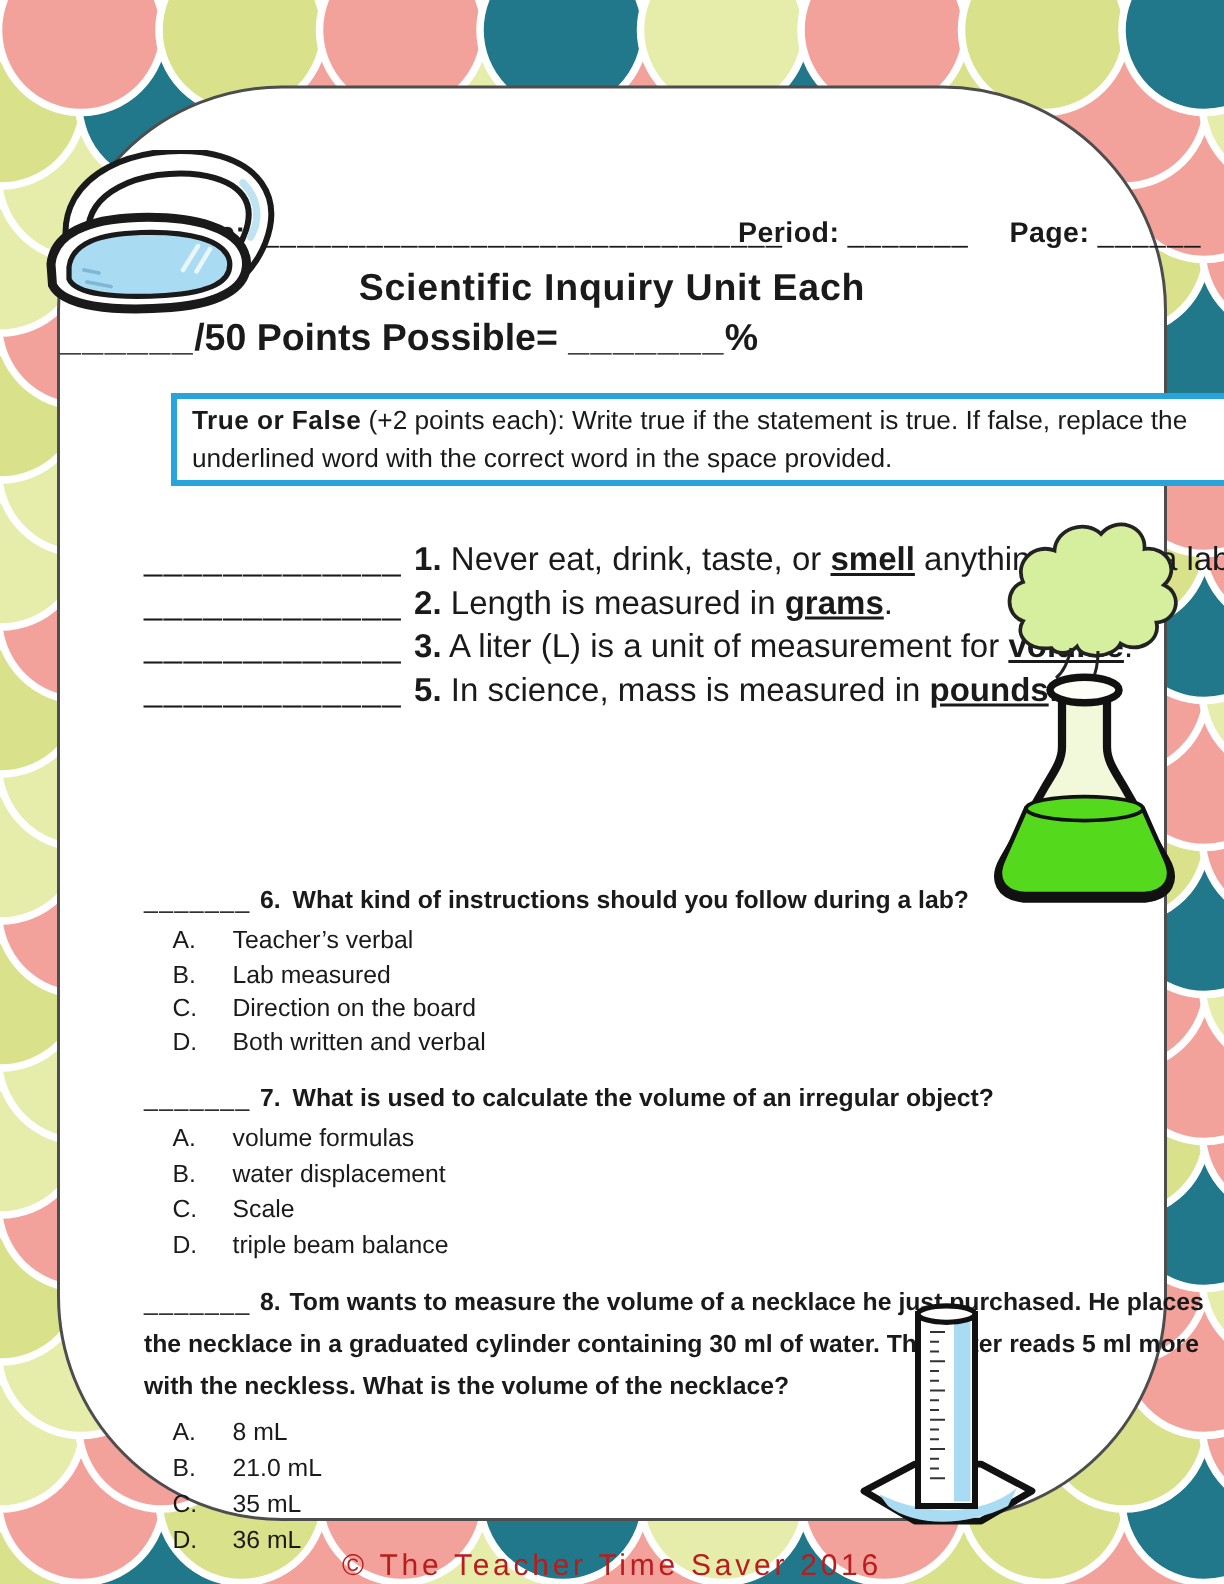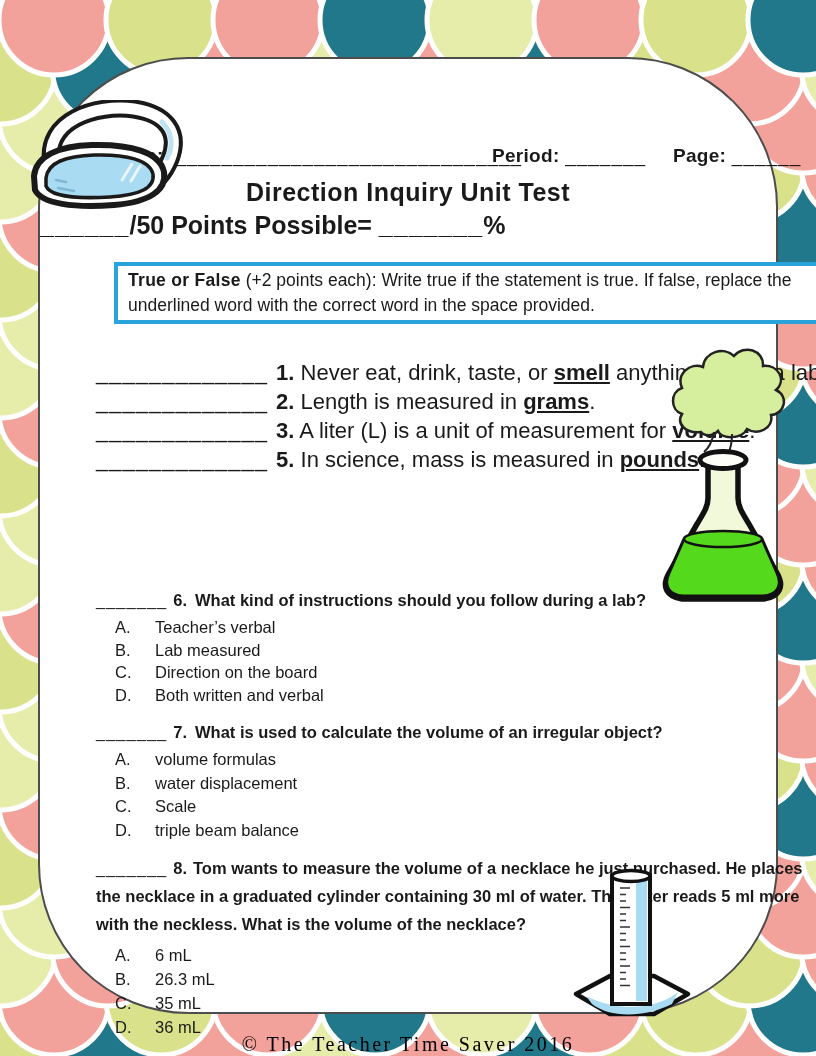--- a/index.html
+++ b/index.html
@@ -284,21 +284,21 @@
       <circle cx="803" cy="20" r="55" fill="#20788a" stroke="#ffffff" stroke-width="5"></circle>
       <circle cx="910" cy="20" r="55" fill="#f2a29b" stroke="#ffffff" stroke-width="5"></circle>
     </svg>
 
   <div class="card">
 
     <span class="hdr" id="name-group"><span>Name:</span><span class="blank">_______________________________</span></span>
     <span class="hdr" id="period-group"><span>Period:</span> <span class="blank">_______</span></span>
     <span class="hdr" id="page-group"><span>Page:</span> <span class="blank">______</span></span>
 
-    <div class="title">Direction Inquiry Unit Test</div>
+    <div class="title">Scientific Inquiry Unit Each</div>
 
     <div class="points"><span class="blank">______</span><span>/50 Points Possible= </span><span class="blank">_______</span><span>%</span></div>
 
     <div class="box" id="tf-box" style="border-color: rgb(41, 163, 220);"><b>True or False</b><span> (+2 points each): Write true if the statement is true. If false, replace the underlined word with the correct word in the space provided.</span></div>
 
     <div class="tf-list">
       <div class="tf-item"><span class="blank">_____________</span><b class="qnum">1.</b><span> Never eat, drink, taste, or </span><b class="key">smell</b><span> anything during a lab.</span></div>
       <div class="tf-item"><span class="blank">_____________</span><b class="qnum">2.</b><span> Length is measured in </span><b class="key">grams</b><span>.</span></div>
       <div class="tf-item"><span class="blank">_____________</span><b class="qnum">3.</b><span> A liter (L) is a unit of measurement for </span><b class="key">volume</b><span>.</span></div>
       <div class="tf-item"><span class="blank">_____________</span><b class="qnum">5.</b><span> In science, mass is measured in </span><b class="key">pounds</b><span>.</span></div>
@@ -342,37 +342,37 @@
       <div class="opt">
           <span class="opt-letter">D.</span>
           <span>triple beam balance</span>
         </div>
     </div>
 
     <div class="mc-q" id="q8">
       <p class="q8para"><span class="blank">_______</span><b class="qnum">8.</b><b class="qtext">Tom wants to measure the volume of a necklace he just purchased. He places the necklace in a graduated cylinder containing 30 ml of water. The water reads 5 ml more with the neckless. What is the volume of the necklace?</b></p>
       <div class="opt">
           <span class="opt-letter">A.</span>
-          <span>6 mL</span>
+          <span>8 mL</span>
         </div>
       <div class="opt">
           <span class="opt-letter">B.</span>
-          <span>26.3 mL</span>
+          <span>21.0 mL</span>
         </div>
       <div class="opt">
           <span class="opt-letter">C.</span>
           <span>35 mL</span>
         </div>
       <div class="opt">
           <span class="opt-letter">D.</span>
           <span>36 mL</span>
         </div>
     </div>
 
-    <div class="footer" style="color: #000000; font-family: Liberation Serif, serif;">© The Teacher Time Saver 2016</div>
+    <div class="footer" style="color: #b91c1c;">© The Teacher Time Saver 2016</div>
   </div>
 
   <svg class="decor" style="left:14px;top:100px;" width="250" height="118" viewBox="0 0 250 118">
     <g stroke-linecap="round" fill="none">
       <path d="M38,64 C30,20 82,4 120,9 C153,14 166,33 156,59 C150,74 140,83 131,87" stroke="#1a1a1a" stroke-width="19"></path>
       <path d="M38,64 C30,20 82,4 120,9 C153,14 166,33 156,59 C150,74 140,83 131,87" stroke="#ffffff" stroke-width="11"></path>
       <path d="M148,22 C158,32 160,46 153,58" stroke="#bfe3f2" stroke-width="5"></path>
     </g>
     <path d="M20,76 C22,56 44,46 78,45 C116,44 146,52 150,72 C153,90 136,102 100,105 C60,108 28,104 21,90 Z" fill="#ffffff" stroke="#1a1a1a" stroke-width="6"></path>
     <path d="M32,78 C34,62 52,56 80,55 C112,54 136,60 139,74 C141,88 126,95 96,97 C62,99 36,96 32,86 Z" fill="#a9dbf2" stroke="#1a1a1a" stroke-width="3.5"></path>

